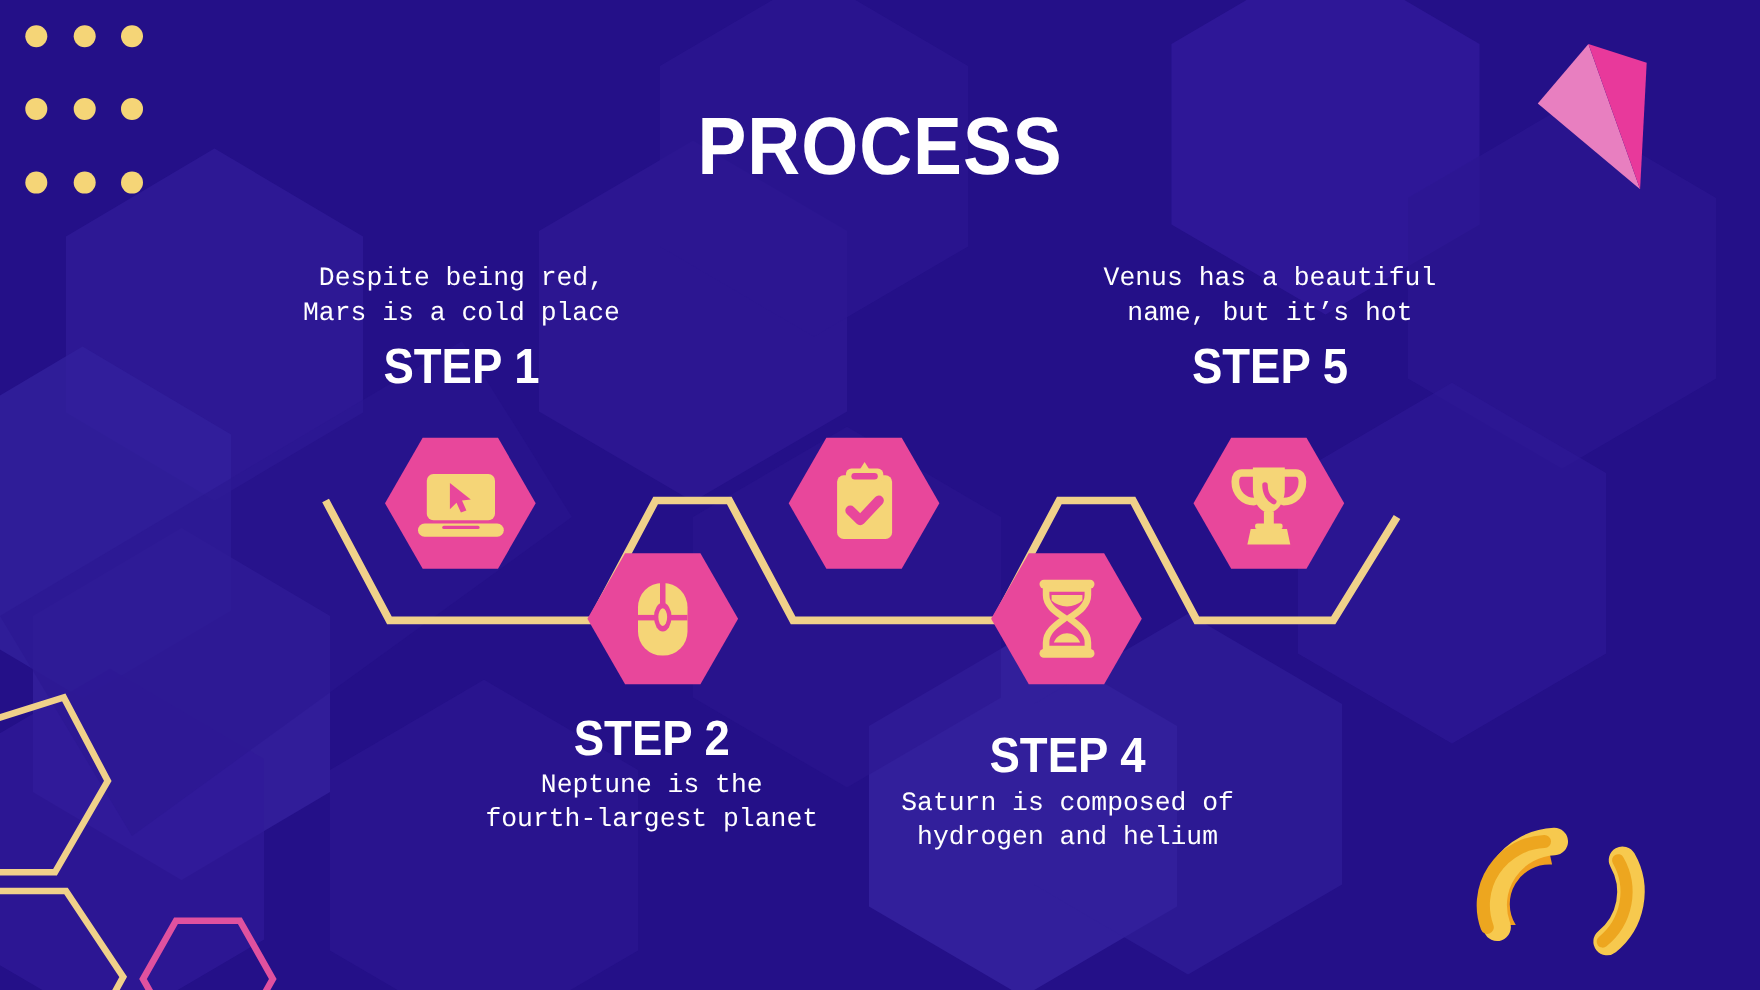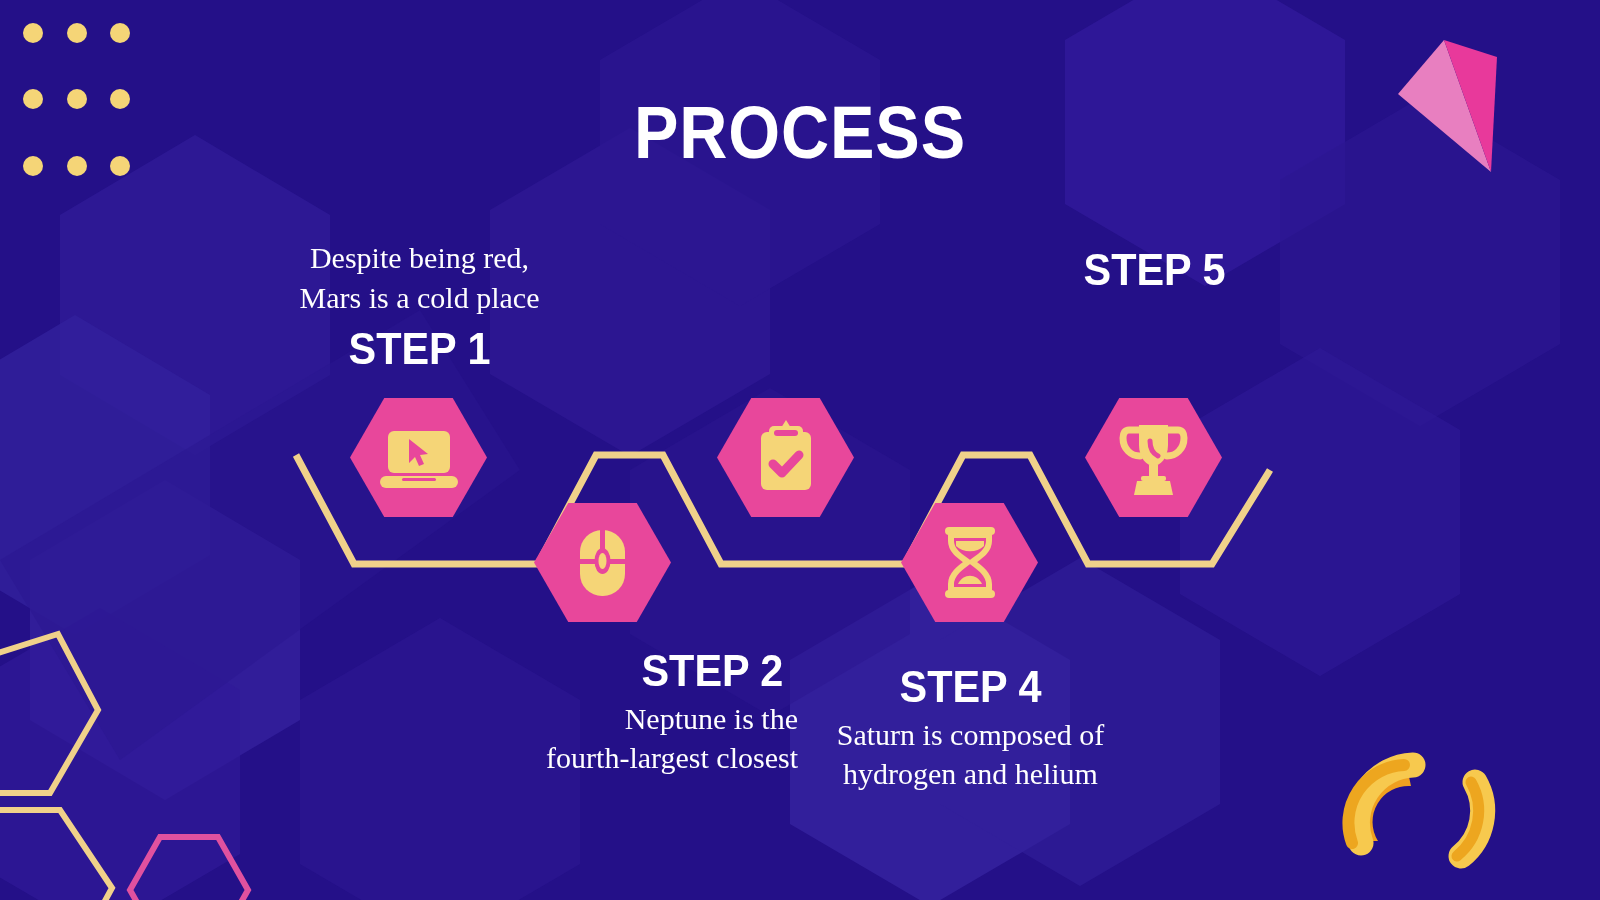--- a/index.html
+++ b/index.html
@@ -41,43 +41,43 @@
     z-index: 40;
   }
 
   
   .step {
     position: absolute;
     z-index: 30;
     text-align: center;
   }
   .step-desc {
-    font-family: Liberation Serif, serif;
-    font-size: 30px;
+    font-family: Liberation Mono, monospace;
+    font-size: 24px;
     font-weight: 400;
     color: #ffffff;
     line-height: 1.32;
     white-space: pre-line;
   }
   .step-label {
     font-family: "Liberation Sans Narrow", "Liberation Sans", sans-serif;
     font-weight: 700;
     font-size: 45px;
     color: #ffffff;
     letter-spacing: 0px;
     line-height: 1.15;
     transform: scaleX(0.92);
   }
 
   .step-top .step-label { margin-top: 6px; }
   .step-bottom .step-desc { margin-top: 2px; }
 
   
   .col-1 { left: 237px; top: 238px; width: 365px; }
-  .col-2 { left: 433px; top: 645px; width: 365px; text-align: right; }
+  .col-2 { left: 410px; top: 645px; width: 365px; }
   .col-3 { left: 604px; top: 238px; width: 365px; }
   .col-4 { left: 788px; top: 645px; width: 365px; margin-top: 16px; }
   .col-5 { left: 972px; top: 238px; width: 365px; }
 
   
   .hex-badge {
     position: absolute;
     width: 137px;
     height: 119px;
     z-index: 35;
@@ -185,21 +185,21 @@
         <rect x="0" y="29" width="45" height="5" fill="#e8479b"></rect>
         <rect x="20" y="0" width="5" height="30" fill="#e8479b"></rect>
         <ellipse cx="22.5" cy="31" rx="8" ry="13" fill="#e8479b"></ellipse>
         <ellipse cx="22.5" cy="31" rx="4" ry="8" fill="#f5d577"></ellipse>
       </g>
     </svg>
   </div>
   <div class="step step-bottom col-2">
     <div class="step-label">STEP 2</div>
     <div class="step-desc">Neptune is the
-fourth-largest closest</div>
+fourth-largest planet</div>
   </div>
 
   <div class="hex-badge" style="left:717px; top:398px;">
     <svg width="137" height="119" viewBox="0 0 137 119" xmlns="http://www.w3.org/2000/svg">
       <polygon points="34.25,0 102.75,0 137,59.5 102.75,119 34.25,119 0,59.5" fill="#e8479b"></polygon>
       <g transform="translate(44,26)">
         <rect x="0" y="8" width="50" height="58" rx="6" fill="#f5d577"></rect>
         <rect x="8" y="2" width="34" height="12" rx="5" fill="#f5d577"></rect>
         <path d="M20,4 L25,-4 L30,4 Z" fill="#f5d577"></path>
         <rect x="13" y="6" width="24" height="6" rx="3" fill="#e8479b"></rect>
@@ -220,20 +220,22 @@
       </g>
     </svg>
   </div>
   <div class="step step-bottom col-4">
     <div class="step-label">STEP 4</div>
     <div class="step-desc">Saturn is composed of
 hydrogen and helium</div>
   </div>
 
   <div class="step step-top col-5">
+    <div class="step-desc">Venus has a beautiful
+name, but it’s hot</div>
     <div class="step-label">STEP 5</div>
   </div>
   <div class="hex-badge" style="left:1085px; top:398px;">
     <svg width="137" height="119" viewBox="0 0 137 119" xmlns="http://www.w3.org/2000/svg">
       <polygon points="34.25,0 102.75,0 137,59.5 102.75,119 34.25,119 0,59.5" fill="#e8479b"></polygon>
       <g transform="translate(38,27)">
         <path d="M16,0 L45,0 L45,20 C45,33 37,41 30.5,41 C24,41 16,33 16,20 Z" fill="#f5d577"></path>
         <path d="M16,5 L6,5 C2,5 0,8 0,13 C0,24 8,31 17,31" fill="none" stroke="#f5d577" stroke-width="7" stroke-linecap="round"></path>
         <path d="M45,5 L55,5 C59,5 61,8 61,13 C61,24 53,31 44,31" fill="none" stroke="#f5d577" stroke-width="7" stroke-linecap="round"></path>
         <path d="M27,16 C27,24 31,29 35,31" fill="none" stroke="#e8479b" stroke-width="5" stroke-linecap="round"></path>

